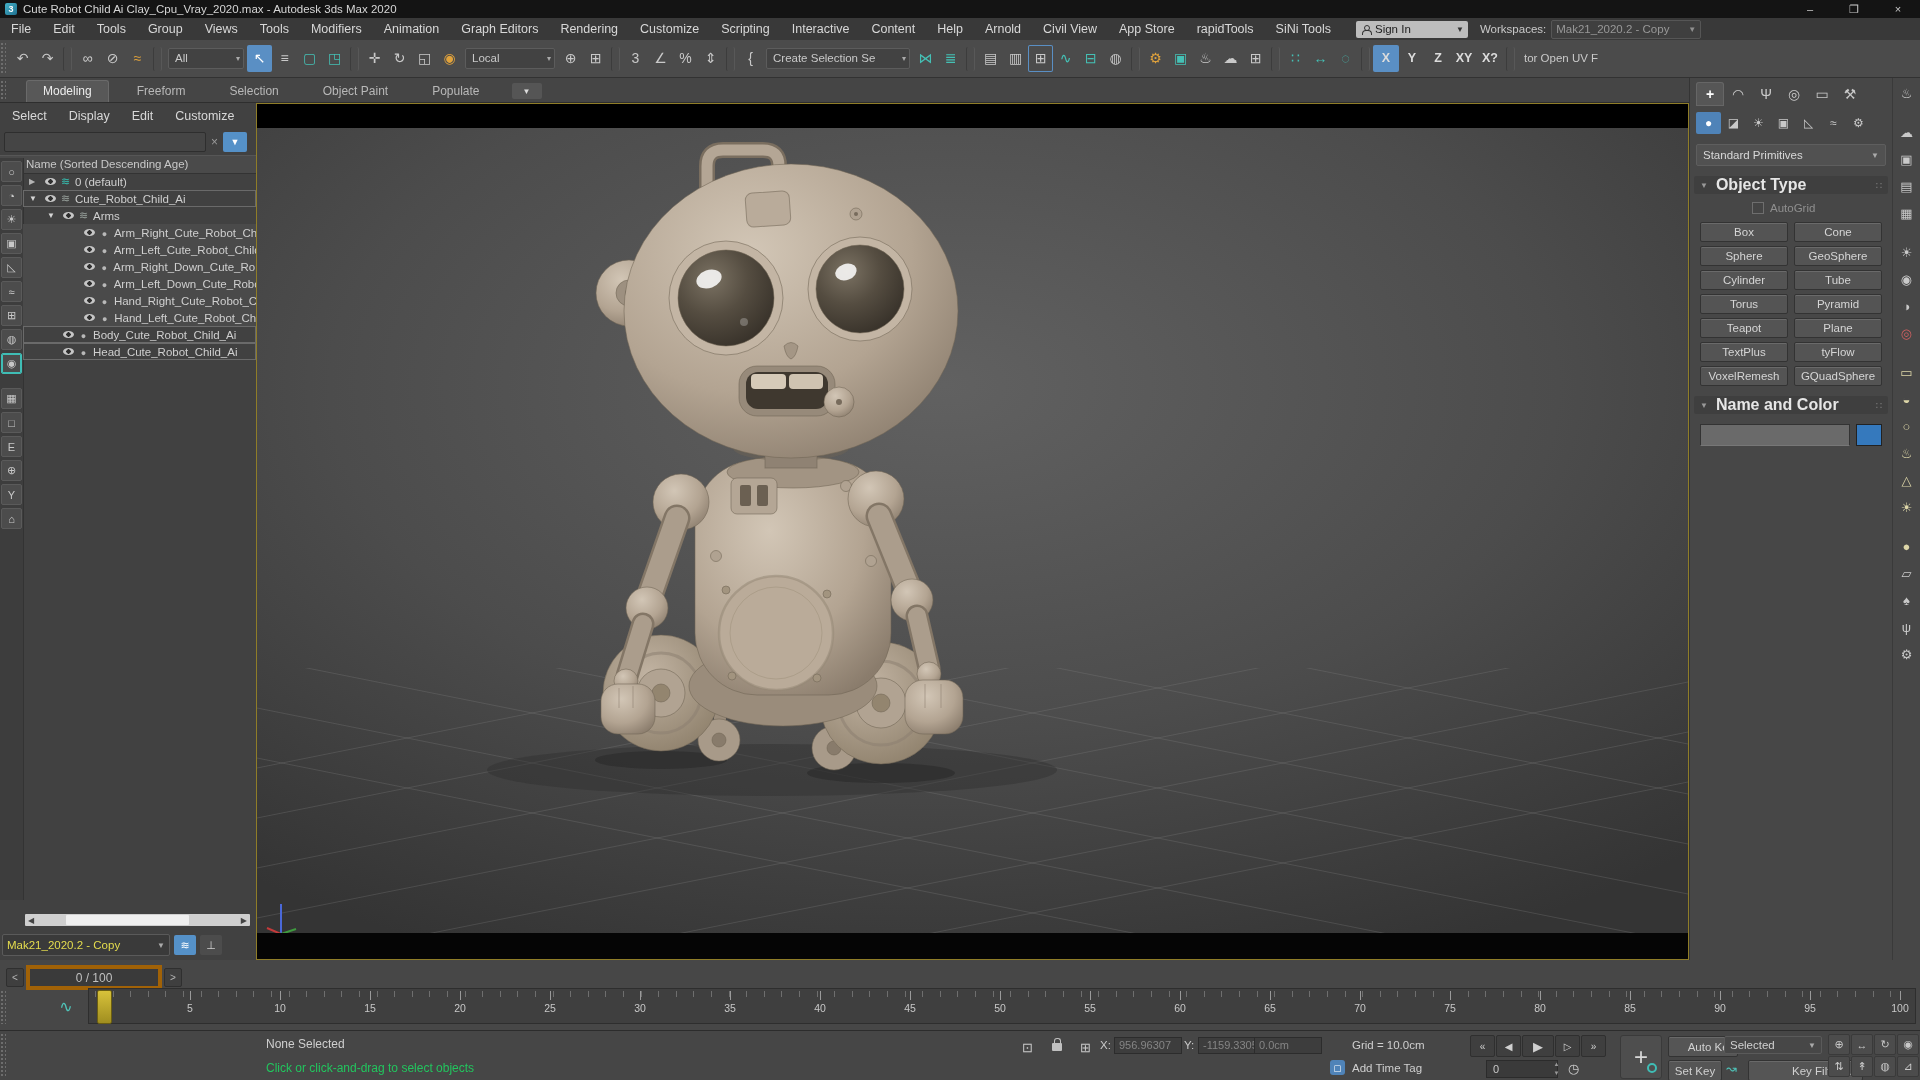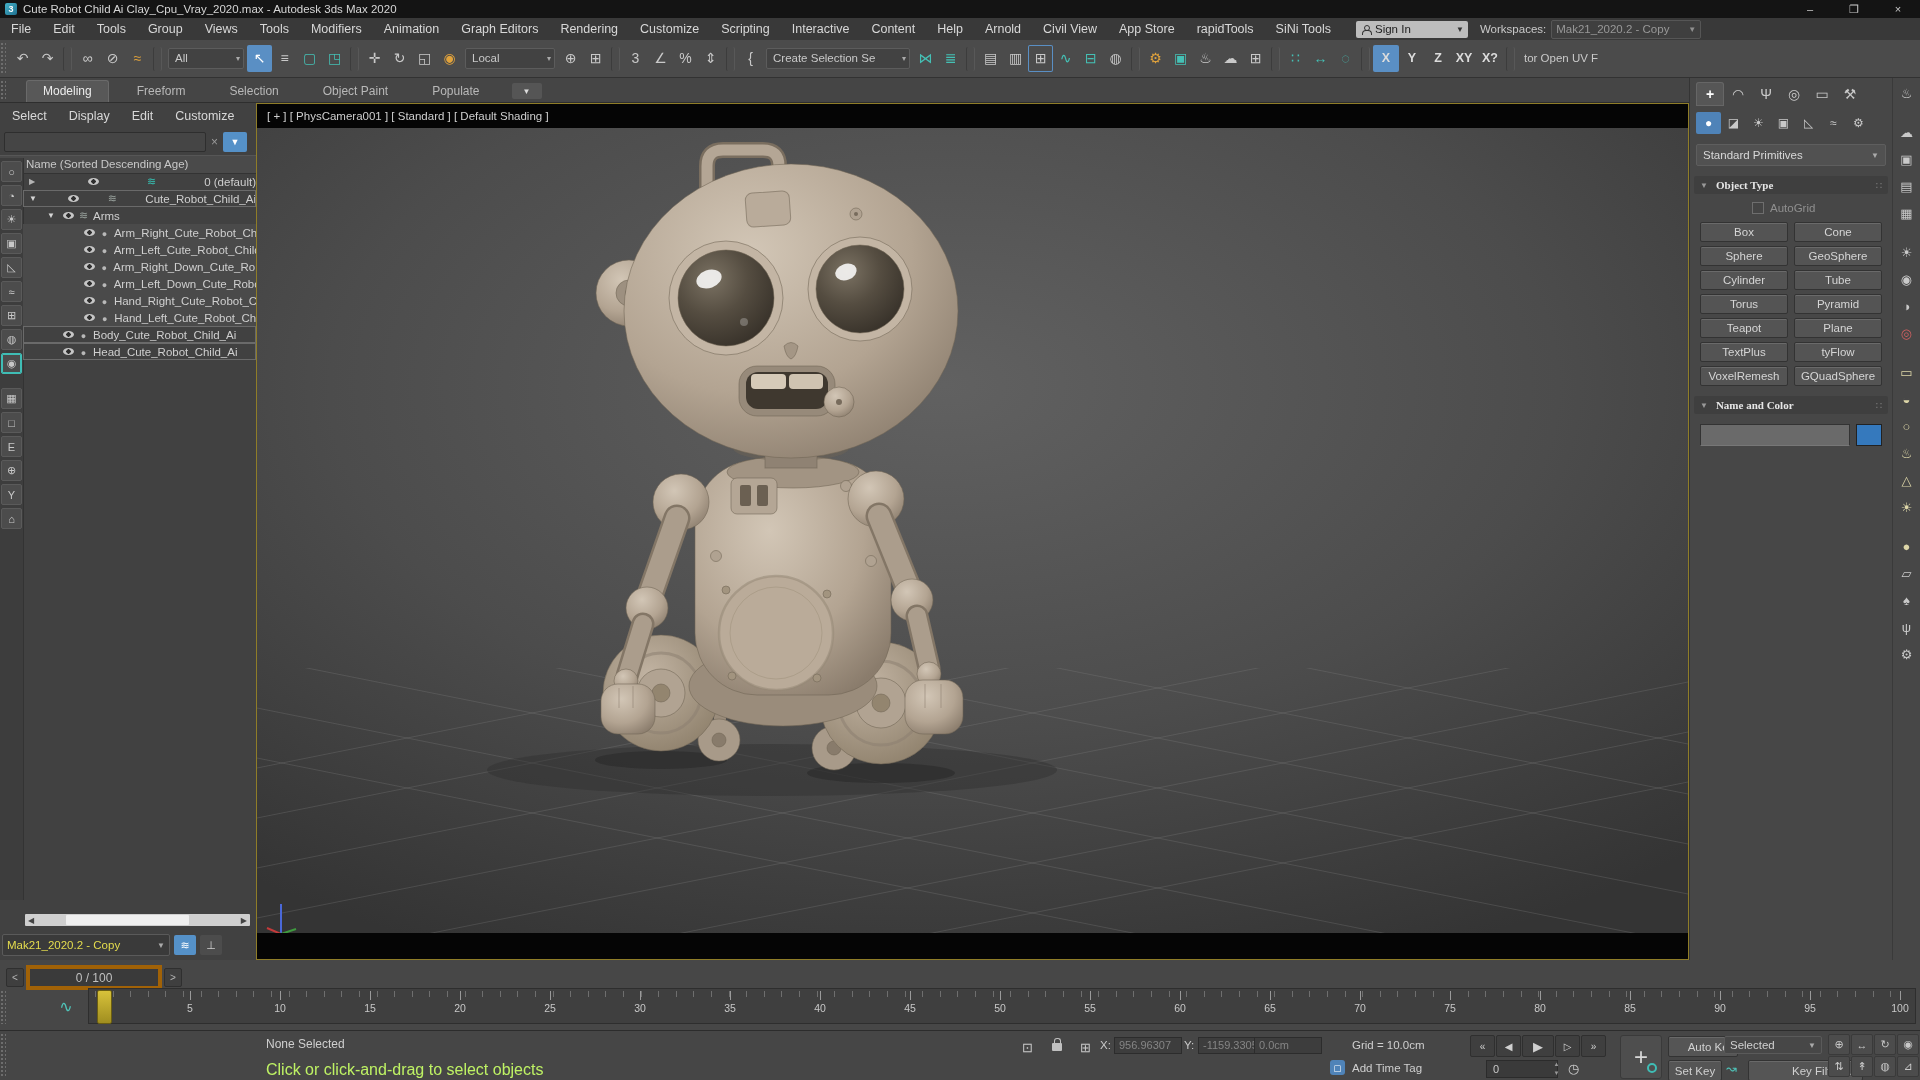--- a/index.html
+++ b/index.html
@@ -69,21 +69,21 @@
              font-size:11.5px;color:#c8c8c8;line-height:17px;padding-left:26px;}
   #se-strip{position:absolute;left:0;top:55px;bottom:60px;width:23px;background:#3d3d3d;border-right:1px solid #333;}
   .strip-btn{width:19px;height:19px;margin:3px auto 2px auto;background:#4c4c4c;border:1px solid #5a5a5a;border-radius:2px;
              color:#c8c8c8;font-size:11px;display:flex;align-items:center;justify-content:center;}
   .strip-btn.on{border-color:#3fbdb5;box-shadow:0 0 0 1px #3fbdb5 inset;}
   .strip-btn.gap{margin-top:14px;}
   #se-tree{position:absolute;left:23px;top:70px;right:0;}
   .srow{height:17px;display:flex;align-items:center;font-size:11.5px;color:#cfcfcf;}
   .srow.shaded{background:#4a4a4a;}
   .srow.boxed{outline:1px solid #6a6a6a;outline-offset:-1px;}
-  .srow.lvl0{padding-left:6px;justify-content:space-between;}.srow.lvl1{padding-left:24px;}.srow.lvl2{padding-left:46px;}
+  .srow.lvl0{padding-left:6px;}.srow.lvl1{padding-left:24px;}.srow.lvl2{padding-left:46px;}
   .expander{width:13px;font-size:8px;color:#b5b5b5;}
   .srow.closed .expander::before{content:"▶";}
   .srow.open .expander::before{content:"▼";color:#d5d5d5;}
   .eye{width:16px;display:flex;align-items:center;justify-content:center;}
   .eye::before{content:"";width:11px;height:7px;border-radius:50%;
                background:radial-gradient(circle at 50% 50%,#2e2e2e 0 2px,#c6c6c6 2.4px);}
   .obj{width:15px;text-align:center;}
   .srow.layer .obj::before{content:"≋";color:#9aa39e;font-size:11px;}
   .srow.teal-layer .obj::before{color:#35c2b4;}
   .srow.geom .obj::before{content:"●";color:#b8b8b8;font-size:9px;}
@@ -109,21 +109,21 @@
   .cp-tab{width:28px;height:24px;display:flex;align-items:center;justify-content:center;color:#c9c9c9;font-size:14px;}
   .cp-tab.active{background:#565656;border-radius:3px 3px 0 0;box-shadow:inset 0 0 0 1px #666;color:#fff;font-weight:bold;}
   #cp-cats{display:flex;padding:6px 0 0 6px;}
   .cp-cat{width:25px;height:22px;display:flex;align-items:center;justify-content:center;color:#c9c9c9;font-size:12px;border-radius:2px;}
   .cp-cat.active{background:#4f83b8;color:#fff;}
   #cp-dropdown{margin:10px 6px 0 6px;height:20px;background:#515151;border:1px solid #5e5e5e;border-radius:2px;
                font-size:11.5px;color:#d8d8d8;display:flex;align-items:center;padding:0 6px;}
   #cp-dropdown .arrow{margin-left:auto;font-size:8px;color:#aaa;}
   .rollout{margin:10px 4px 0 4px;height:18px;background:#3f3f3f;border-radius:2px;display:flex;align-items:center;padding:0 6px;}
   .rollout .tri{font-size:8px;color:#999;margin-right:8px;}
-  .rollout .rtitle{font-size:11px;font-weight:bold;color:#e6e6e6;font-family:Liberation Serif, serif;}
+  .rollout .rtitle{font-size:16px;font-weight:bold;color:#e6e6e6;}
   .rollout .dots{margin-left:auto;color:#7d7d7d;font-size:10px;}
   #autogrid-row{display:flex;align-items:center;margin:8px 0 0 62px;}
   #autogrid-box{width:10px;height:10px;background:#454545;border:1px solid #6e6e6e;margin-right:6px;}
   #autogrid-row span{font-size:11.5px;color:#8f8f8f;}
   #obj-grid{display:grid;grid-template-columns:1fr 1fr;gap:4px 6px;margin:8px 10px 0 10px;}
   .objbtn{height:18px;background:#545454;border:1px solid #333;box-shadow:inset 0 1px 0 #6a6a6a;border-radius:2px;
           font-size:11.5px;color:#d5d5d5;display:flex;align-items:center;justify-content:center;white-space:nowrap;overflow:hidden;}
   #nc-row{display:flex;align-items:center;margin:10px 10px 0 10px;}
   #nc-field{flex:1;height:20px;background:#6a6a6a;border:1px solid #333;border-bottom-color:#777;}
   #nc-swatch{width:24px;height:20px;background:#3579bd;border:1px solid #222;margin-left:6px;}
@@ -152,21 +152,21 @@
     background-image:repeating-linear-gradient(90deg,#6e6e6e 0,#6e6e6e 1px,transparent 1px,transparent 17.6px);}
   #time-slider{position:absolute;left:8px;top:1px;width:13px;height:32px;border:1px solid #6b5e12;border-radius:2px;
                background:linear-gradient(#d8c23a,#a08e20);color:#3a3305;font-size:9px;text-align:center;line-height:30px;}
   
   #statusbar{left:0;top:1030px;width:1920px;height:50px;background:#464646;border-top:1px solid #2c2c2c;box-sizing:border-box;}
   #listener{position:absolute;left:3px;top:2px;width:256px;height:44px;border:1px solid #8a8a8a;box-sizing:border-box;}
   #listener .l1{height:21px;background:#e8d4d4;border-bottom:1px solid #8a8a8a;box-sizing:border-box;}
   #listener .l2{height:21px;background:#fafafa;font-family:"DejaVu Sans Mono",monospace;font-size:11.5px;color:#1c1c1c;
                 line-height:21px;padding-left:4px;white-space:nowrap;overflow:hidden;}
   #sel-status{position:absolute;left:266px;top:6px;font-size:12px;color:#cfcfcf;}
-  #prompt-line{position:absolute;left:266px;top:30px;font-size:16px;color:#bef264;}
+  #prompt-line{position:absolute;left:266px;top:30px;font-size:12px;color:#22c55e;}
   .sb-icon{position:absolute;color:#c9c9c9;font-size:13px;}
   .lock{position:absolute;left:1052px;top:12px;width:10px;height:8px;background:#c0c0c0;border-radius:1px;}
   .lock::before{content:"";position:absolute;top:-5px;left:1.5px;width:5px;height:5px;border:1.5px solid #c0c0c0;
                 border-bottom:none;border-radius:3px 3px 0 0;}
   .coord-lbl{position:absolute;top:8px;font-size:11.5px;color:#c9c9c9;}
   .coord-field{position:absolute;top:6px;width:62px;height:15px;background:#3d3d3d;border:1px solid #2c2c2c;
                font-size:11px;color:#858585;line-height:15px;padding-left:4px;white-space:nowrap;overflow:hidden;}
   #grid-label{position:absolute;left:1352px;top:8px;font-size:11.5px;color:#cfcfcf;}
   #att-cube{position:absolute;left:1330px;top:29px;width:15px;height:15px;background:#4f83b8;border-radius:3px;
             color:#fff;font-size:9px;display:flex;align-items:center;justify-content:center;}
@@ -419,21 +419,20 @@
       <div id="se-workspace">
         <span>Mak21_2020.2  - Copy</span>
         <span class="arrow">▼</span>
       </div>
       <div class="se-mini on">≋</div>
       <div class="se-mini">⊥</div>
     </div>
   </div>
 
   <div id="viewport" class="abs">
-    <div id="vp-label">[ + ] [ PhysCamera001 ] [ Standard ] [ Default Shading ]</div>
     <div id="vp-canvas">
       <svg width="1431" height="805" viewBox="0 0 1431 805">
         <defs>
           <radialGradient id="vbg" cx="48%" cy="32%" r="78%">
             <stop offset="0" stop-color="#616161"></stop>
               <stop offset="0.55" stop-color="#4c4c4c"></stop>
               <stop offset="1" stop-color="#343434"></stop>
           </radialGradient>
           <radialGradient id="matcap" cx="38%" cy="30%" r="80%">
             <stop offset="0" stop-color="#d2c6b6"></stop>

